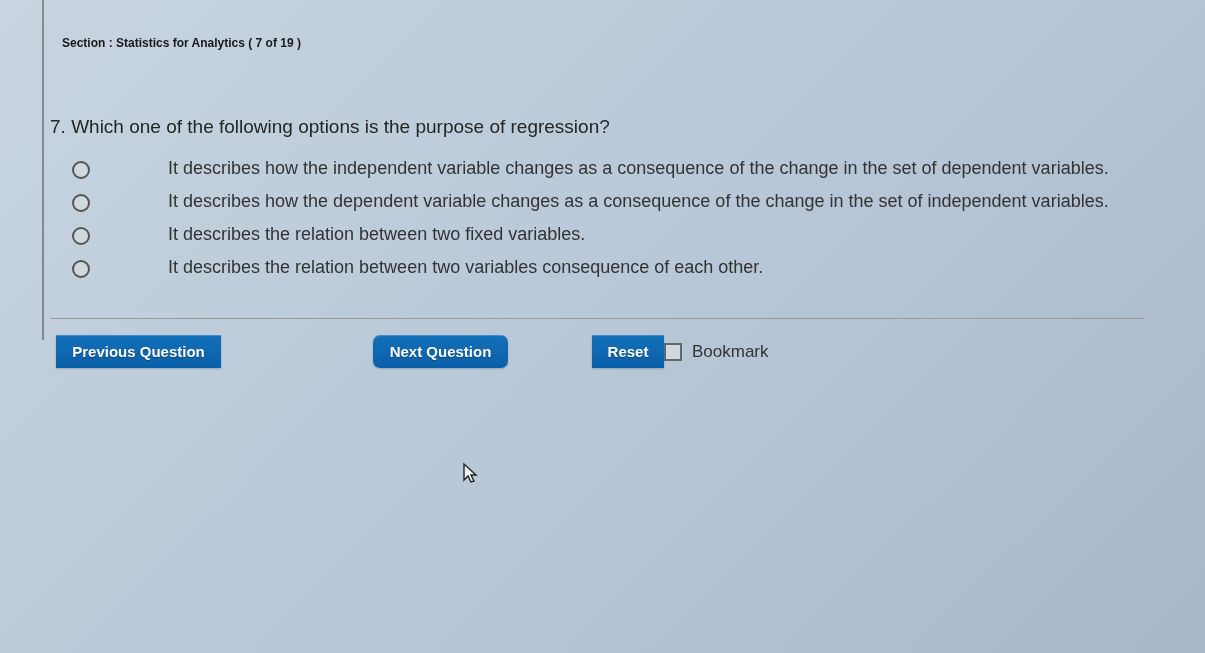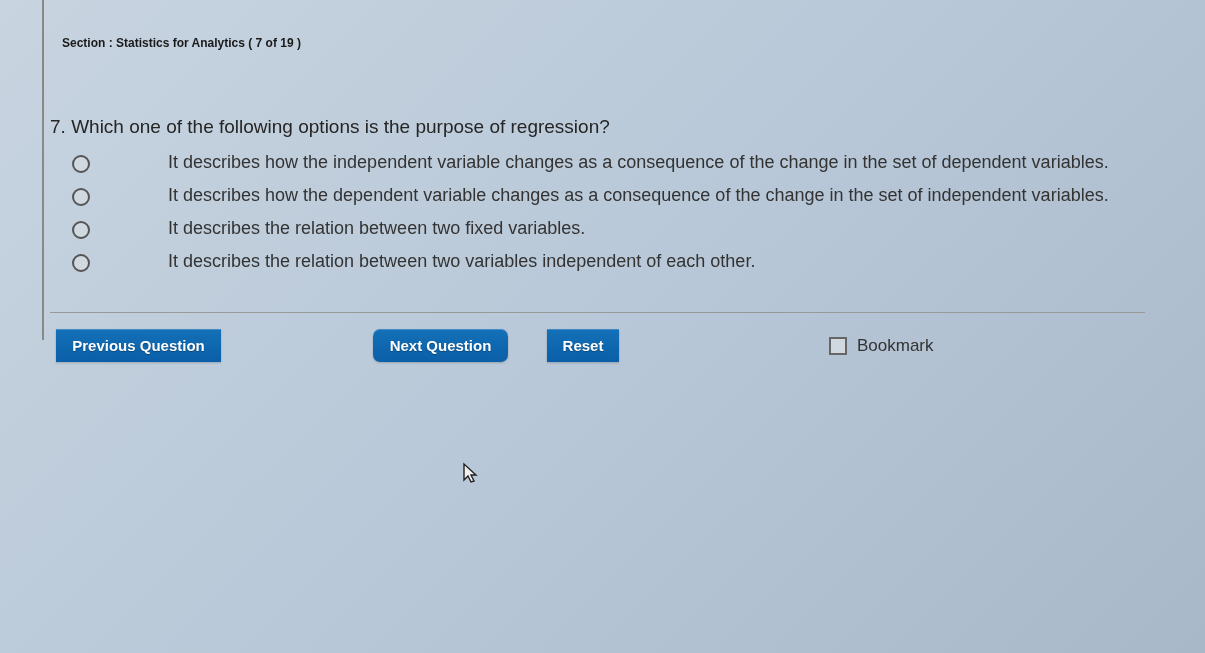--- a/index.html
+++ b/index.html
@@ -33,21 +33,21 @@
       height: 340px;
       background: #888;
     }
     .question-area {
       margin-top: 66px;
       padding: 0 50px 0 50px;
     }
     .question-text {
       font-size: 19px;
       color: #252525;
-      margin-bottom: 14px;
+      margin-bottom: 20px;
     }
     .options-list {
       padding-left: 22px;
     }
     .option-row {
       display: flex;
       align-items: center;
       margin-bottom: 12px;
     }
     .radio-circle {
@@ -94,27 +94,26 @@
       min-width: 165px;
       text-align: center;
     }
     .btn-next {
       margin-left: 152px;
       min-width: 135px;
       text-align: center;
       border-radius: 7px;
     }
     .btn-reset {
-      margin-left: 39px;
+      margin-left: 84px;
       min-width: 72px;
       padding: 8px 14px;
       text-align: center;
     }
     .bookmark-wrap {
-      margin-left: 210px;
       display: flex;
       align-items: center;
       gap: 10px;
     }
     .checkbox {
       width: 18px;
       height: 18px;
       border: 2px solid #666;
       background: #d0d8e0;
       cursor: pointer;
@@ -153,21 +152,21 @@
       <div class="option-row">
         <div class="radio-circle"></div>
         <div class="option-text">It describes how the dependent variable changes as a consequence of the change in the set of independent variables.</div>
       </div>
       <div class="option-row">
         <div class="radio-circle"></div>
         <div class="option-text">It describes the relation between two fixed variables.</div>
       </div>
       <div class="option-row">
         <div class="radio-circle"></div>
-        <div class="option-text">It describes the relation between two variables independent of each other.</div>
+        <div class="option-text">It describes the relation between two variables consequence of each other.</div>
       </div>
     </div>
   </div>
 
   <hr class="divider">
 
   <div class="action-bar">
     <button class="btn btn-prev">Previous Question</button>
     <button class="btn btn-next">Next Question</button>
     <button class="btn btn-reset">Reset</button>

